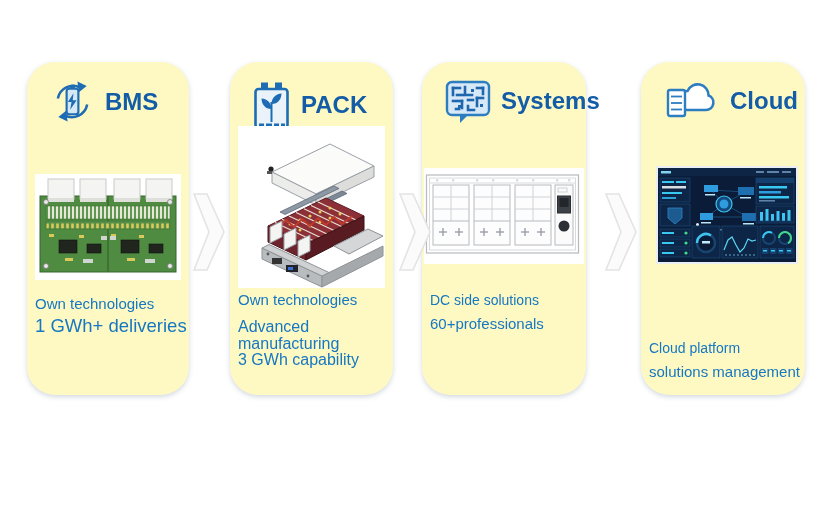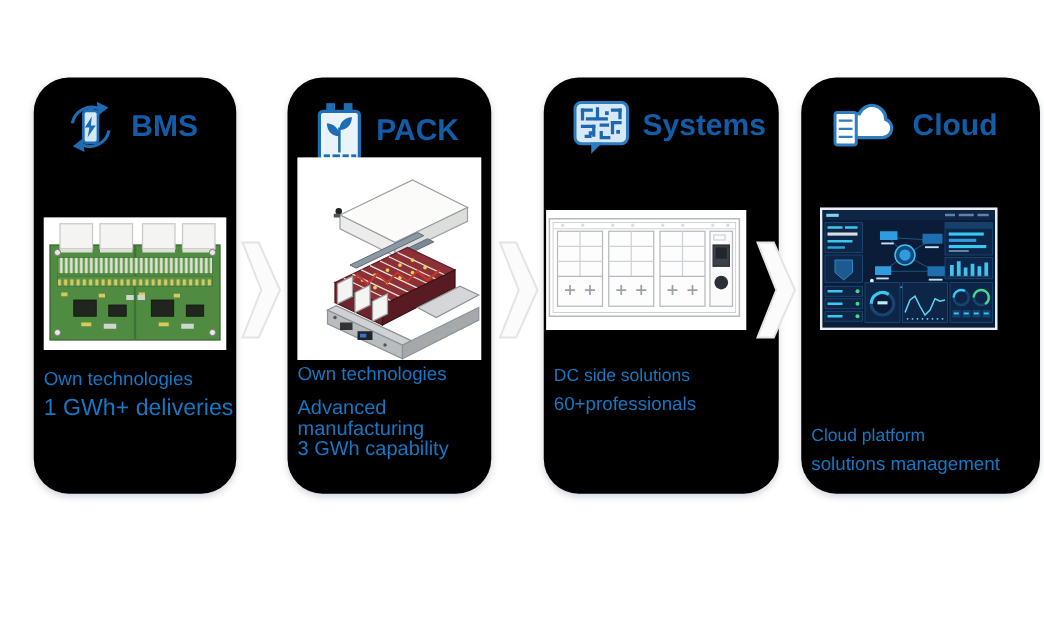--- a/index.html
+++ b/index.html
@@ -1,24 +1,24 @@
 <!DOCTYPE html>
 <html><head>
 <meta charset="utf-8">
 <style>
   html,body{margin:0;padding:0;background:#ffffff;}
   body{width:835px;height:507px;position:relative;overflow:hidden;
        font-family:"Liberation Sans",sans-serif;}
   .stage{position:absolute;inset:0;}
-  .card{position:absolute;top:62px;height:333px;background:#000000;
+  .card{position:absolute;top:62px;height:333px;background:#fef9c3;
         border-radius:28px;box-shadow:0 2px 5px rgba(100,120,140,.28);}
   #card-bms{left:27px;width:162px;}
   #card-pack{left:230px;width:163px;}
-  #card-systems{left:435px;width:188px;}
-  #card-cloud{left:641px;width:164px;padding-left:27px;}
+  #card-systems{left:422px;width:164px;}
+  #card-cloud{left:641px;width:164px;}
   .card-header{position:absolute;top:16px;left:22px;display:flex;align-items:center;gap:9px;}
   .card-title{font-size:24px;font-weight:bold;color:#135ca7;white-space:nowrap;}
   .photo{position:absolute;background:#ffffff;}
   #bms-photo{left:8px;top:112px;width:146px;height:106px;}
   #pack-photo{left:8px;top:64px;width:147px;height:162px;}
   #systems-photo{left:2px;top:106px;width:160px;height:96px;}
   #cloud-photo{left:15px;top:104px;width:138px;height:94px;background:#0a1c38;
                border:2px solid #e9eff5;}
   .card-text{position:absolute;left:8px;right:2px;color:#1677c2;}
   #text-bms{top:231px;}

